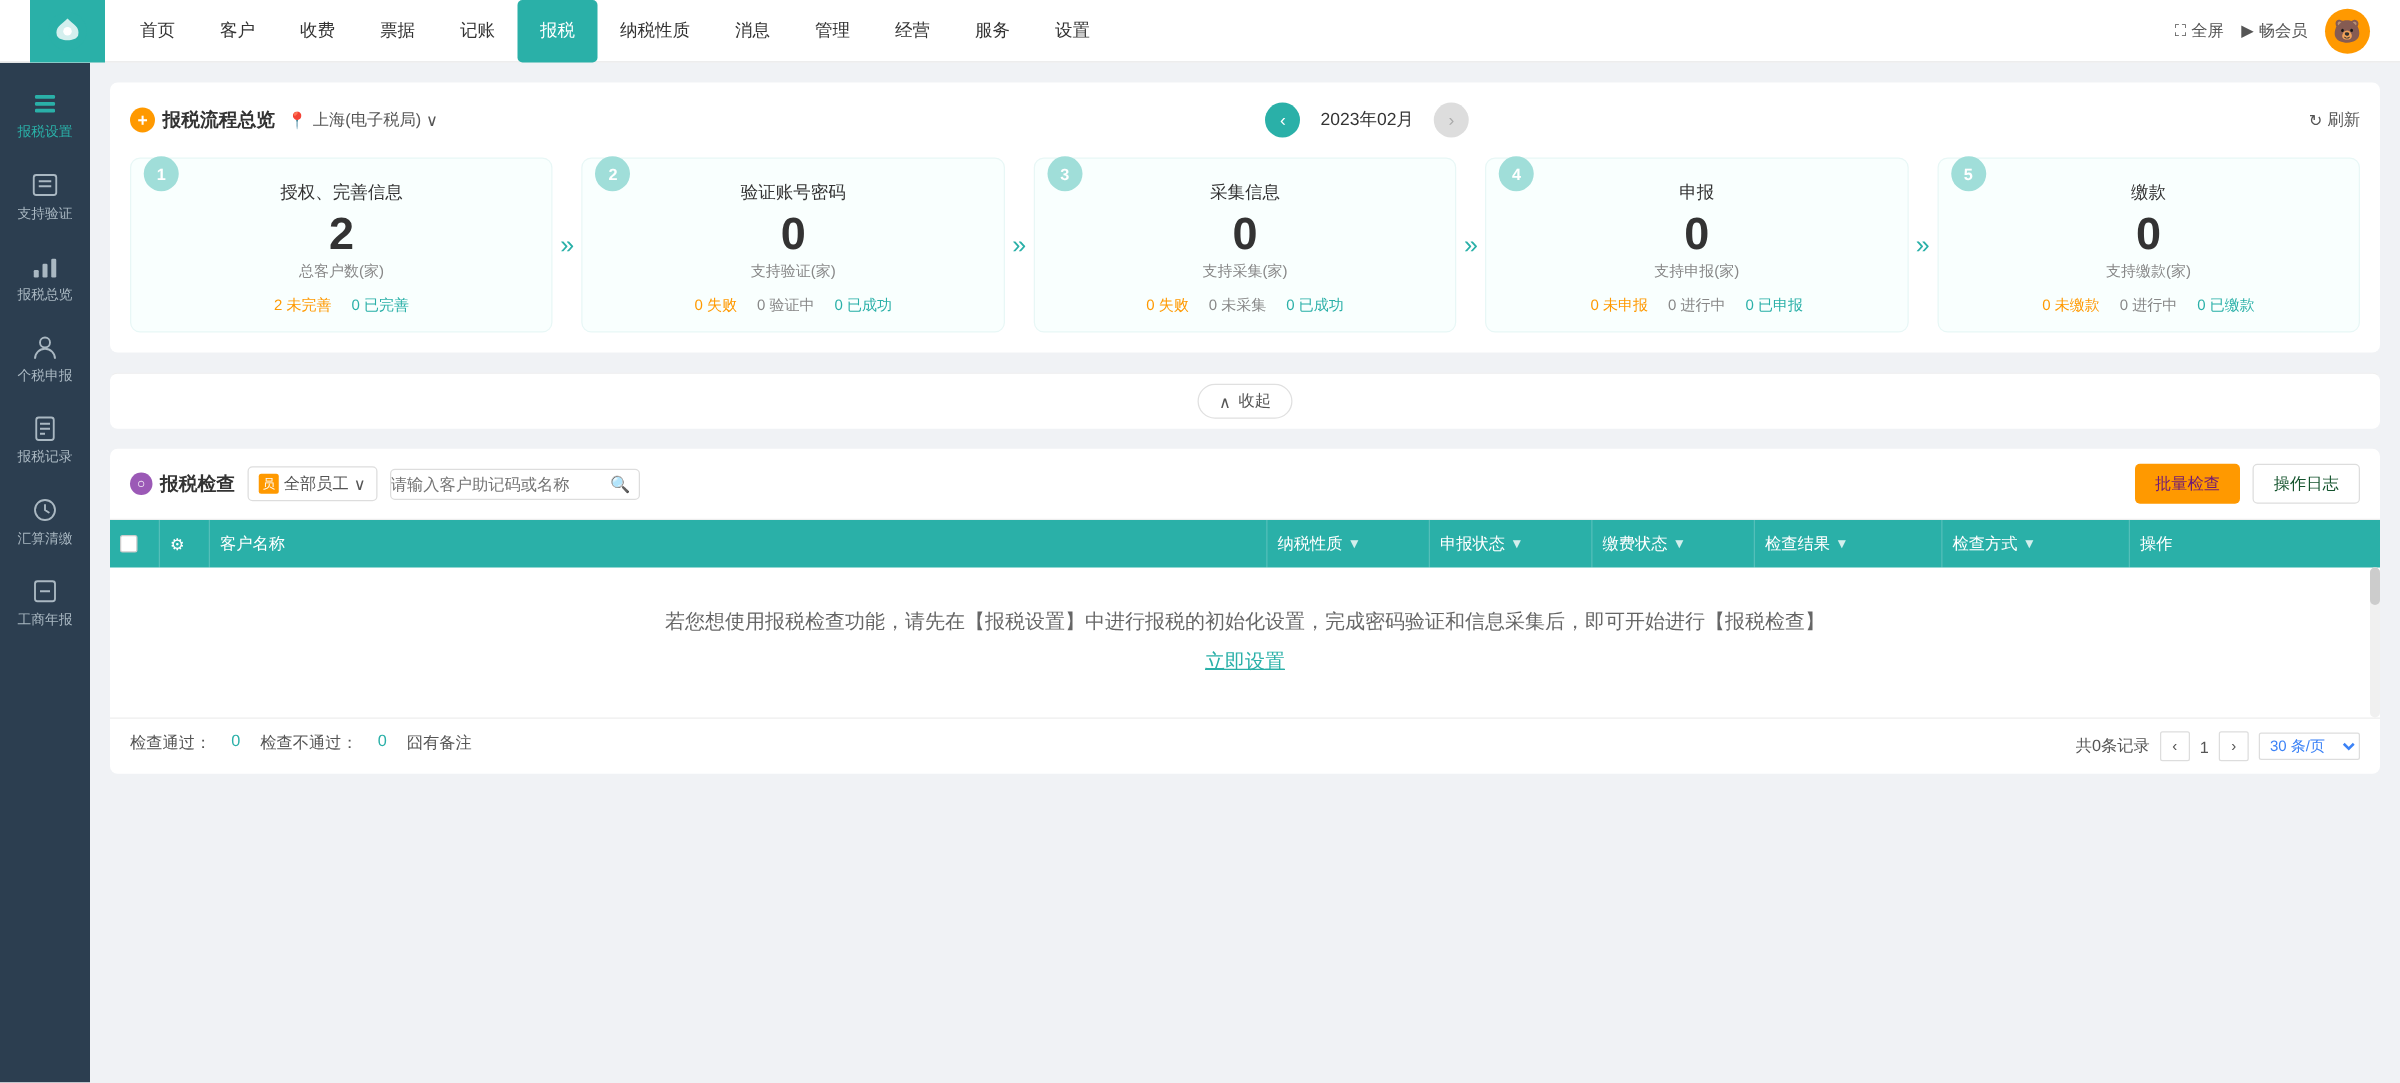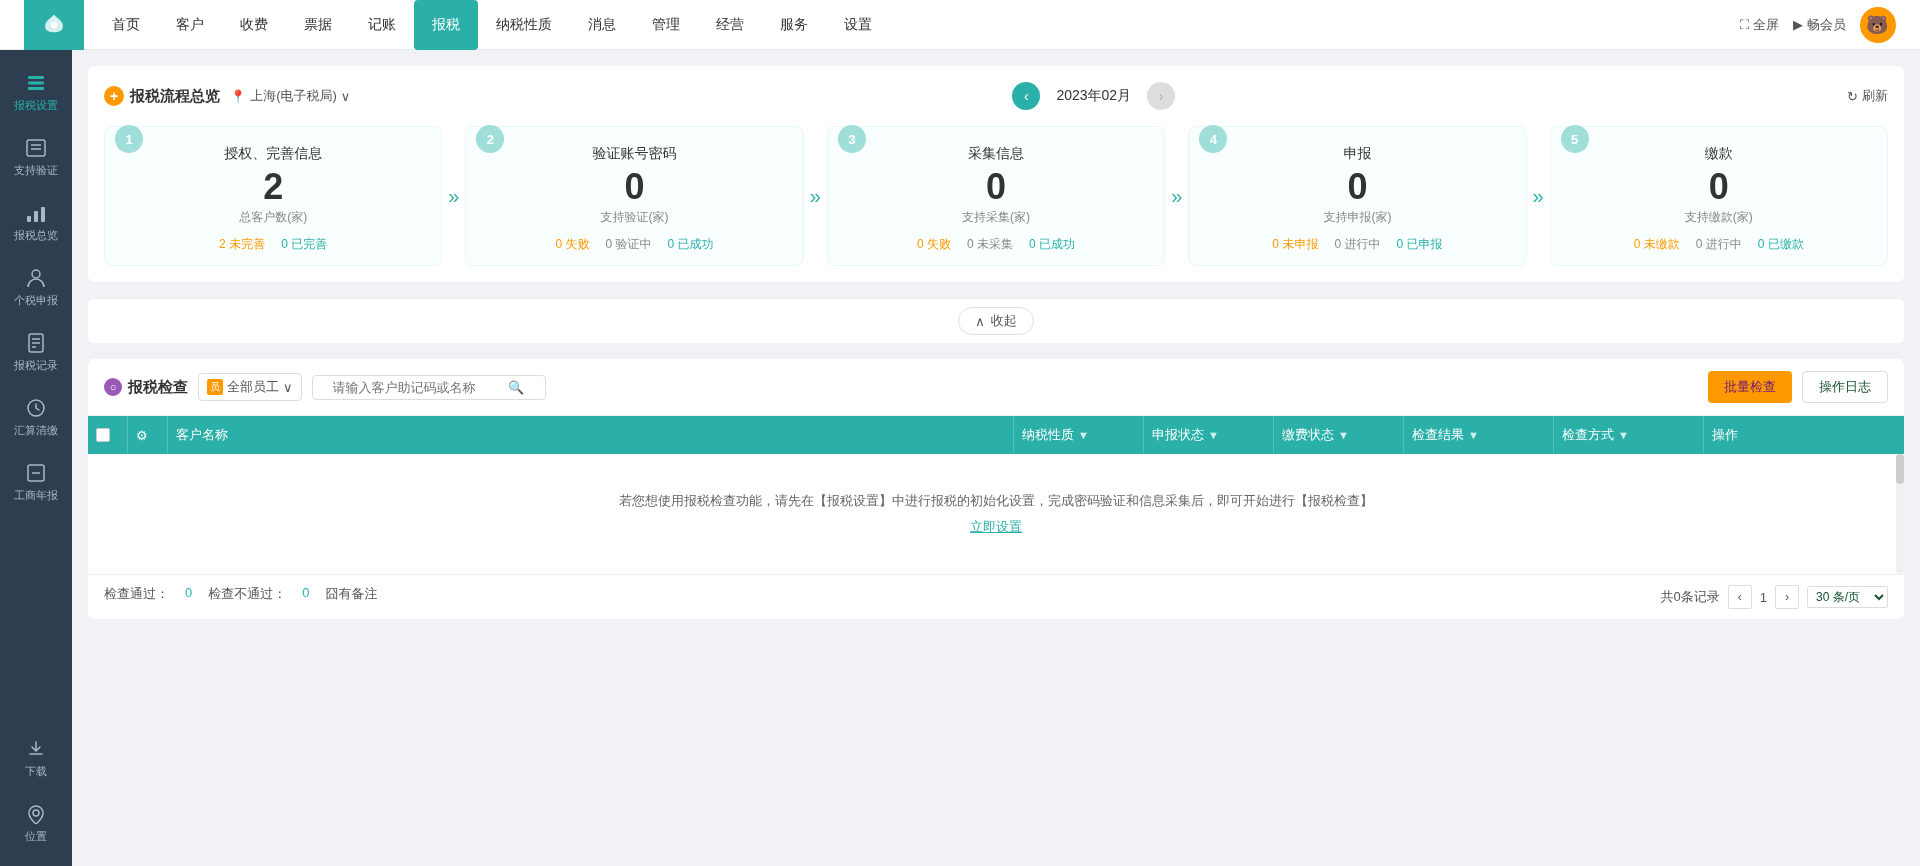--- a/index.html
+++ b/index.html
@@ -333,21 +333,21 @@
       font-size: 10px;
       display: flex;
       align-items: center;
       justify-content: center;
     }
     .search-box {
       display: flex;
       align-items: center;
       border: 1px solid #ddd;
       border-radius: 4px;
-      padding: 4px 20px;
+      padding: 4px 0;
       gap: 6px;
       font-size: 13px;
       color: #aaa;
       min-width: 200px;
     }
     .search-box input {
       border: none;
       outline: none;
       font-size: 13px;
       color: #555;
@@ -396,21 +396,21 @@
     .table-header-cell:last-child { border-right: none; }
     .filter-icon { font-size: 11px; opacity: 0.8; }
     .table-body {
       min-height: 120px;
       display: flex;
       flex-direction: column;
       align-items: center;
       justify-content: center;
       padding: 20px;
       color: #666;
-      font-size: 13px;
+      font-size: 16px;
       text-align: center;
       line-height: 2;
     }
     .setup-link {
       color: #2ab0a8;
       cursor: pointer;
       text-decoration: underline;
     }
 
     
@@ -440,21 +440,21 @@
       border-radius: 2px;
       cursor: pointer;
       font-size: 12px;
       color: #555;
     }
     .page-select {
       border: 1px solid #ddd;
       border-radius: 2px;
       padding: 2px 4px;
       font-size: 12px;
-      color: #14532d;
+      color: #3b82f6;
       background: #fff;
     }
 
     
     .checkbox {
       width: 14px;
       height: 14px;
       border: 1px solid #ccc;
       border-radius: 2px;
       background: #fff;
@@ -567,40 +567,20 @@
     </div>
     <div class="sidebar-item">
       <div class="sidebar-icon">
         <svg width="22" height="22" viewBox="0 0 22 22">
             <rect x="3" y="3" width="16" height="16" rx="2" fill="none" stroke="currentColor" stroke-width="1.5"></rect>
             <line x1="7" y1="11" x2="15" y2="11" stroke="currentColor" stroke-width="1.5"></line>
           </svg>
       </div>
       <span>工商年报</span>
     </div>
-    <div class="sidebar-bottom">
-      <div class="sidebar-item">
-        <div class="sidebar-icon">
-          <svg width="20" height="20" viewBox="0 0 20 20">
-              <path d="M10 3v9M6 8l4 4 4-4" stroke="currentColor" stroke-width="1.5" fill="none" stroke-linecap="round"></path>
-              <path d="M4 15h12" stroke="currentColor" stroke-width="1.5" stroke-linecap="round"></path>
-            </svg>
-        </div>
-        <span>下载</span>
-      </div>
-      <div class="sidebar-item">
-        <div class="sidebar-icon">
-          <svg width="20" height="20" viewBox="0 0 20 20">
-              <circle cx="10" cy="9" r="3" fill="none" stroke="currentColor" stroke-width="1.5"></circle>
-              <path d="M10 2a7 7 0 0 1 7 7c0 5-7 11-7 11S3 14 3 9a7 7 0 0 1 7-7z" fill="none" stroke="currentColor" stroke-width="1.5"></path>
-            </svg>
-        </div>
-        <span>位置</span>
-      </div>
-    </div>
   </div>
 
   <div class="content">
 
     <div class="overview-card">
       <div class="overview-header">
         <div class="overview-title">
           <div class="overview-title-icon">+</div>
           <span>报税流程总览</span>
         </div>

